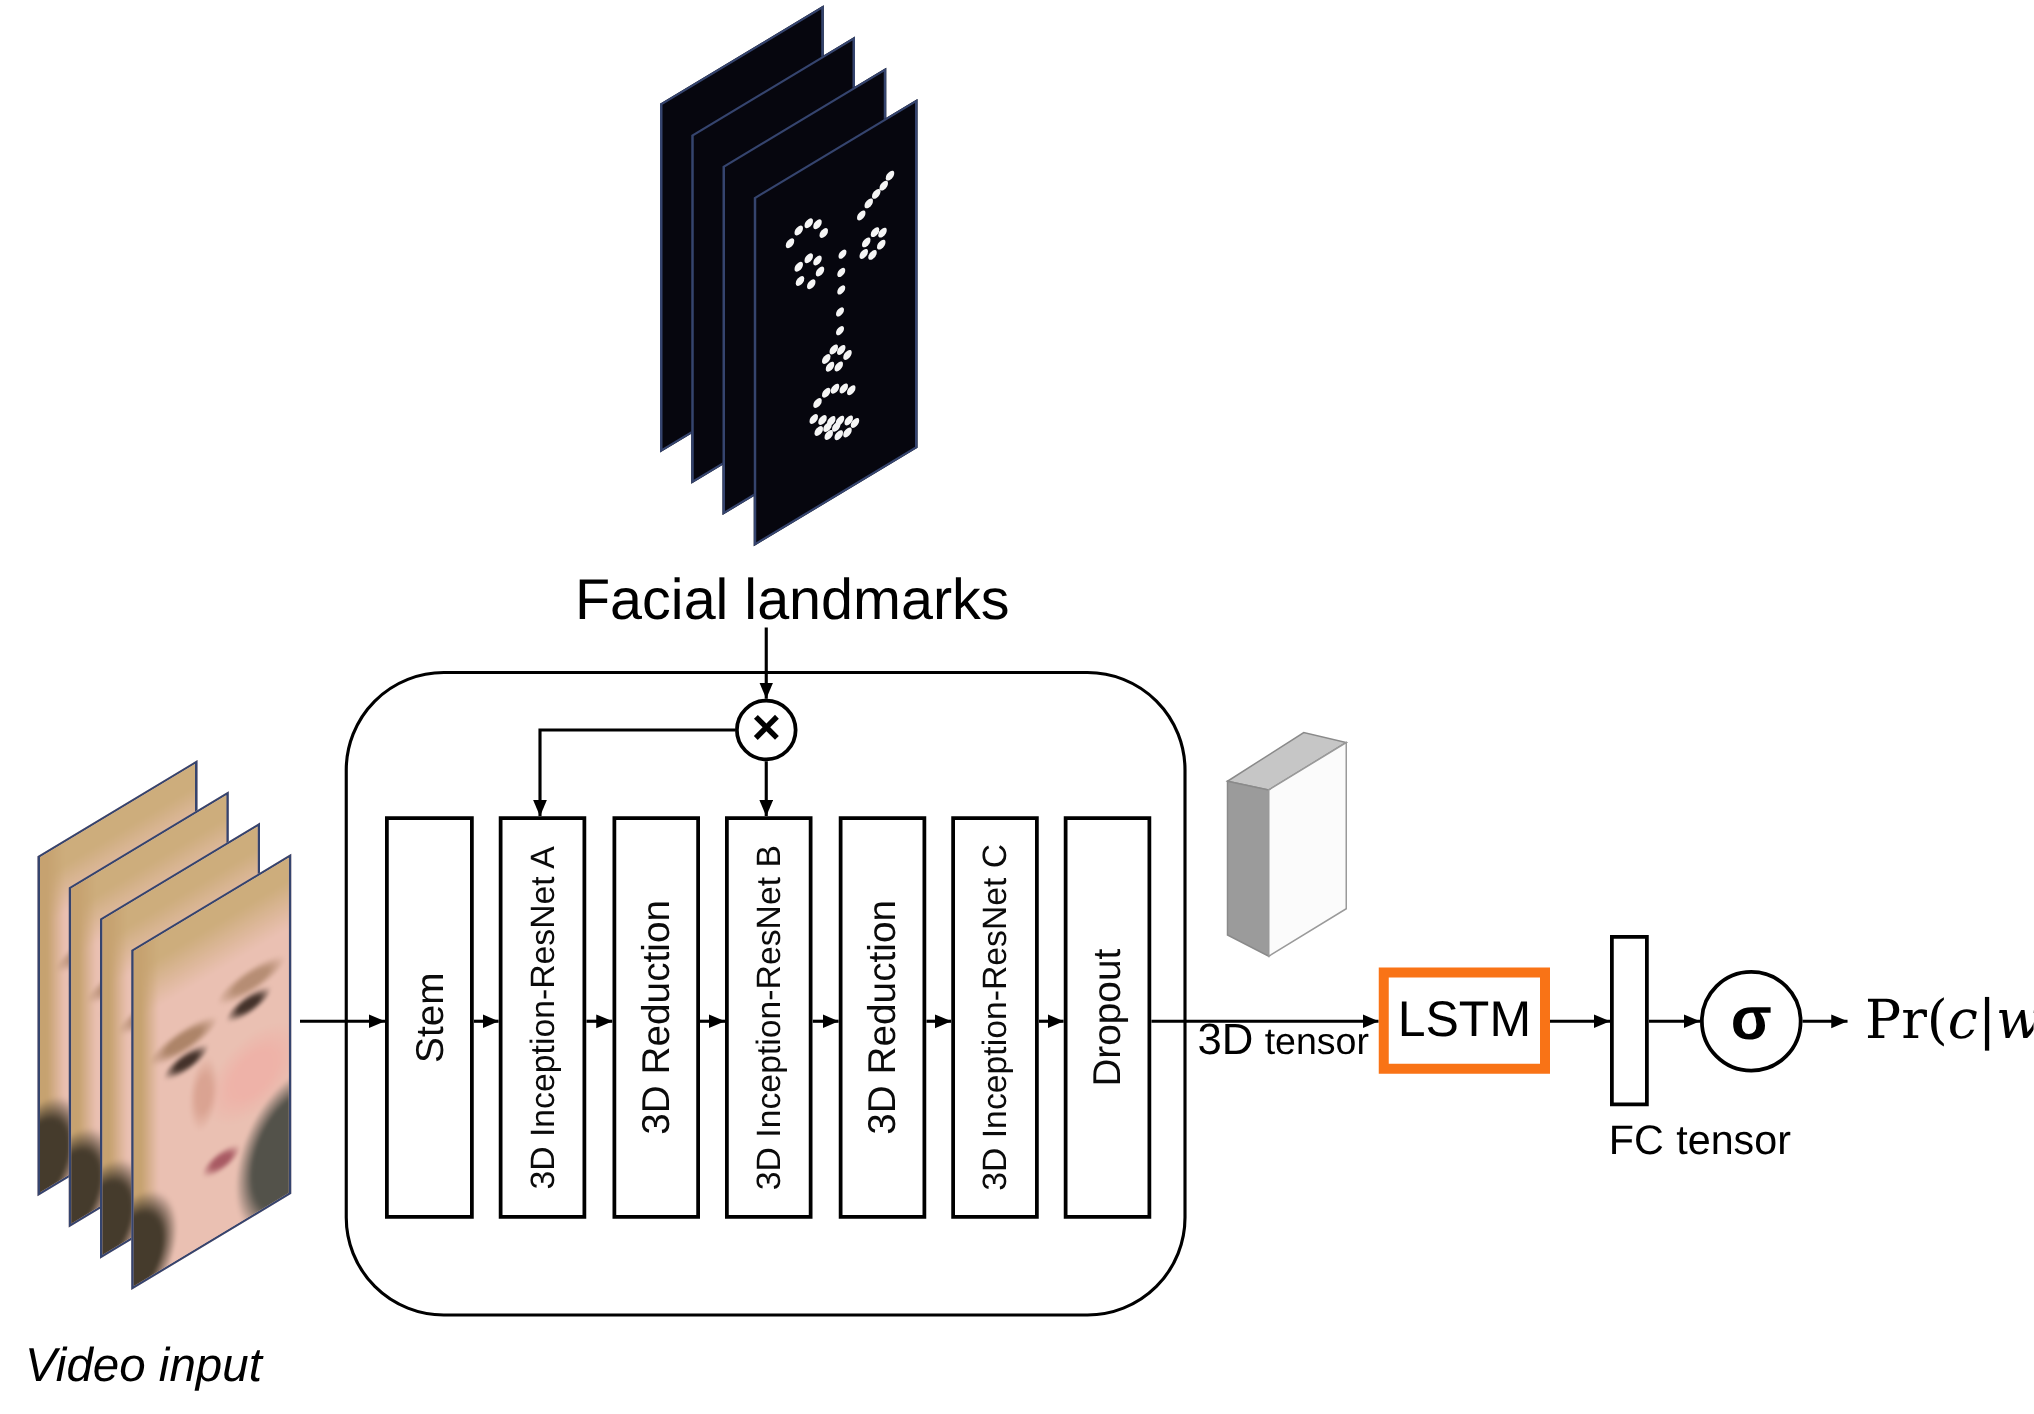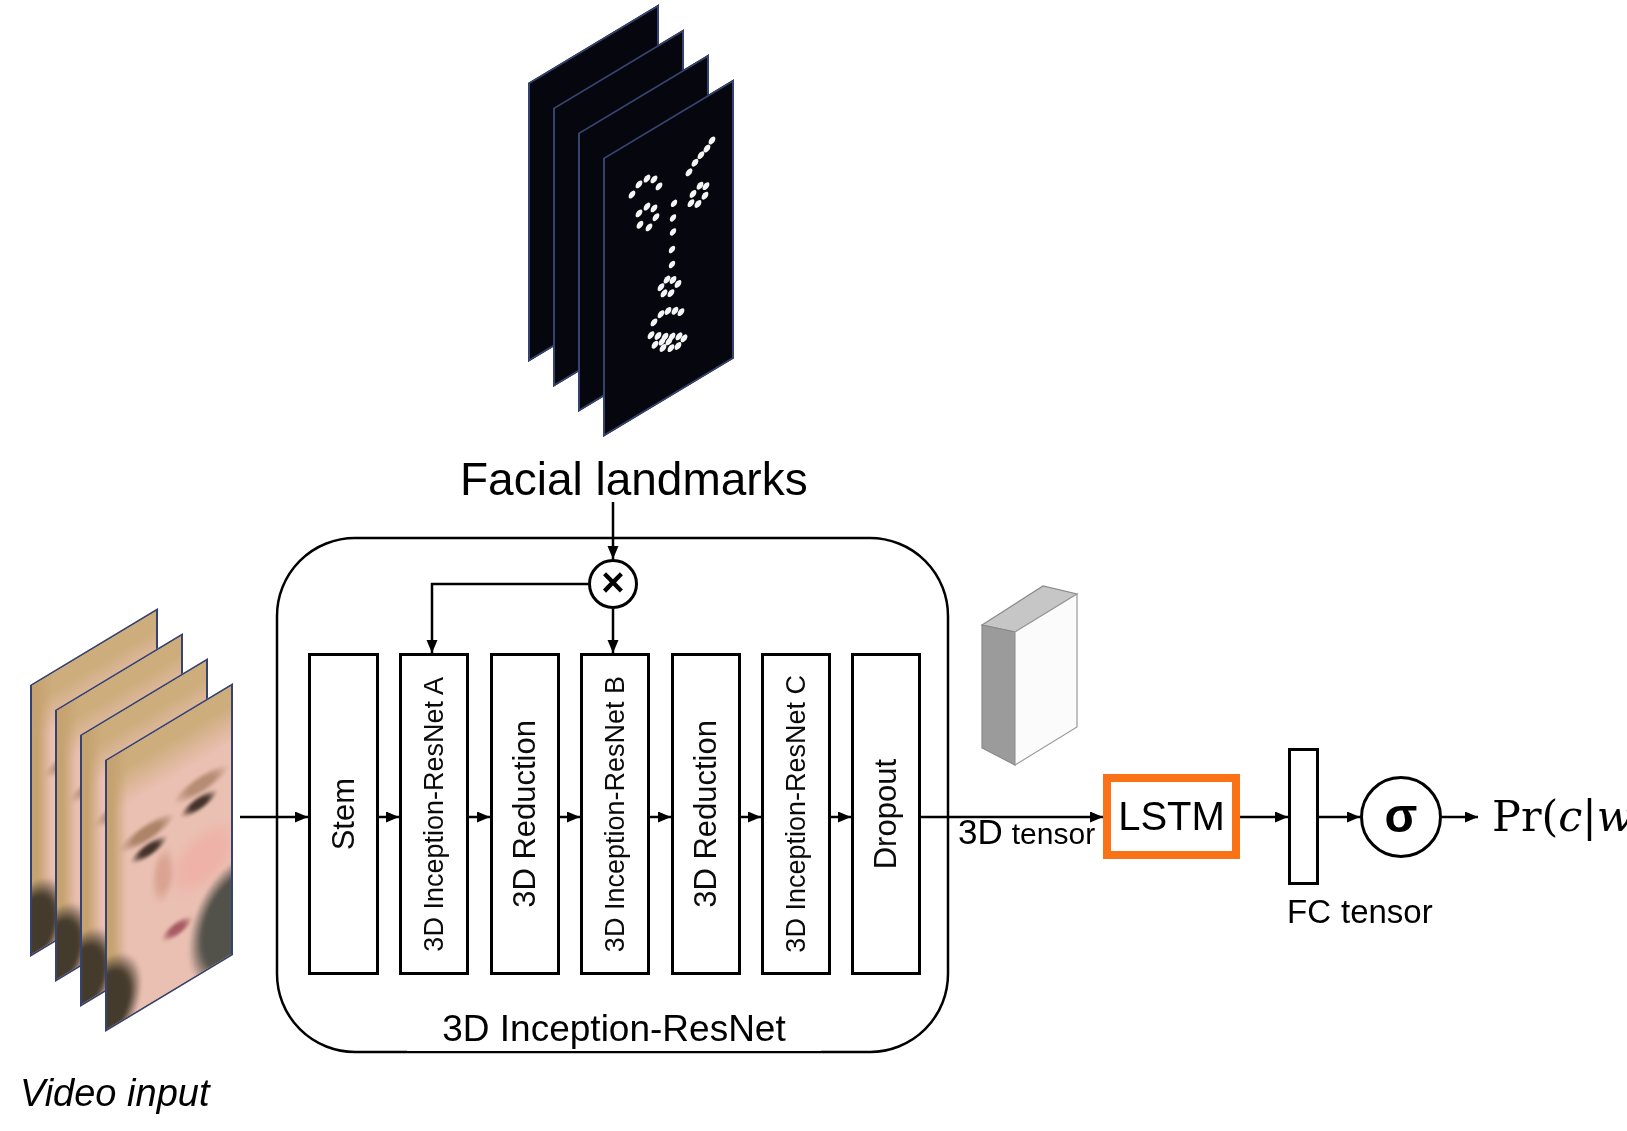--- a/index.html
+++ b/index.html
@@ -203,21 +203,20 @@
       <span>3D Reduction</span>
     </div>
   <div class="block narrowtxt" style="left:761px;width:70px;">
       <span>3D Inception-ResNet C</span>
     </div>
   <div class="block" style="left:851px;width:70px;">
       <span>Dropout</span>
     </div>
 
   <div class="lbl caption">
-    <div>3D Inception-ResNet</div>
   </div>
 
   <div class="node mult">
       <span>×</span>
     </div>
 
   <div class="lbl lbl-tensor">
     <span class="big">3D</span>
     <span class="small">tensor</span>
   </div>

